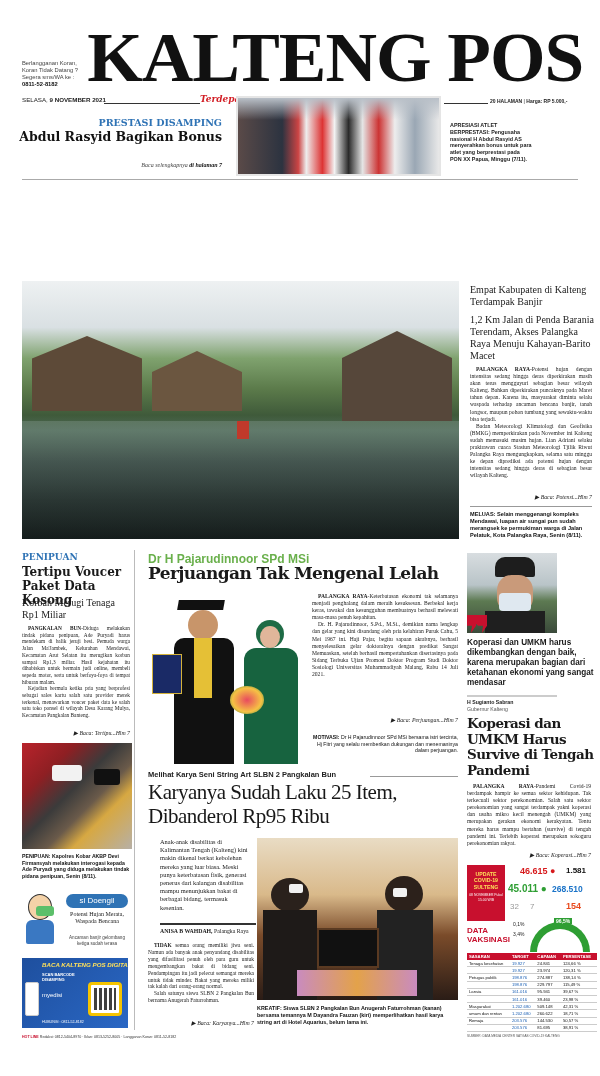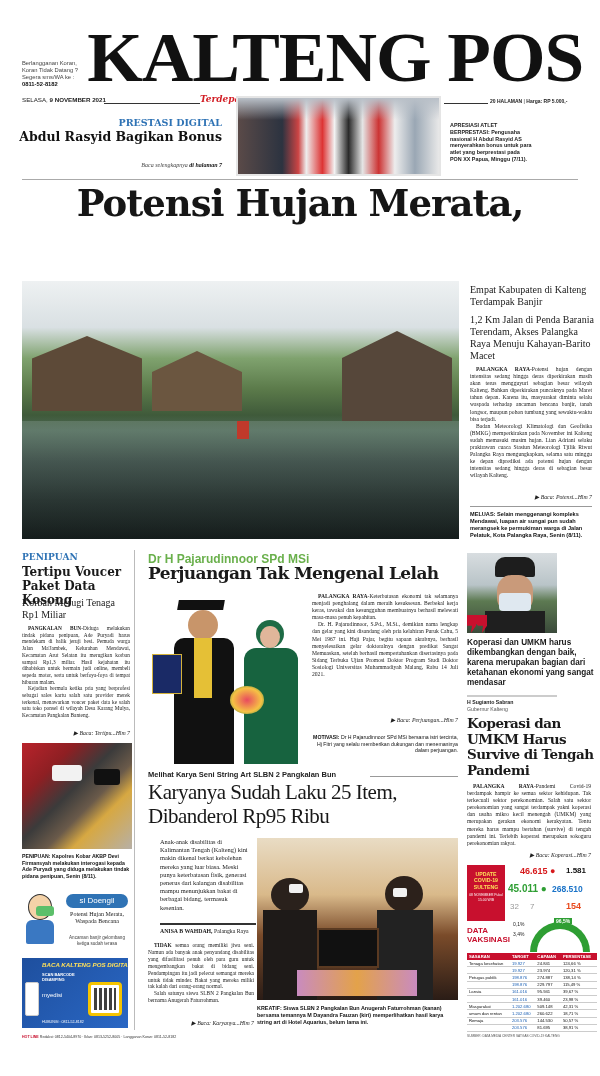--- a/index.html
+++ b/index.html
@@ -33,39 +33,38 @@
   <span>SELASA,</span>
   <b>9 NOVEMBER 2021</b>
 </div>
 <div class="rule" style="left:104px;top:103px;width:96px;background:#333"></div>
 <div class="abs" style="left:200px;top:94px;font-size:9px;font-style:italic;font-weight:bold;color:#d21f26;font-family:'DejaVu Serif',serif;width:38px;overflow:hidden;white-space:nowrap">Terdepan</div>
 <div class="rule" style="left:444px;top:103px;width:44px;background:#333"></div>
 <div class="abs sans" style="left:490px;top:98px;font-size:5px;color:#222;white-space:nowrap">
   <b>20 HALAMAN</b> | <b>Harga: RP 5.000,-</b>
 </div>
 
-<div class="abs" style="right:378px;top:117px;font-size:9.5px;font-weight:bold;color:#2f73b5;font-family:'DejaVu Serif',serif;white-space:nowrap">PRESTASI DIGITAL</div>
+<div class="abs" style="right:378px;top:117px;font-size:9.5px;font-weight:bold;color:#2f73b5;font-family:'DejaVu Serif',serif;white-space:nowrap">PRESTASI DISAMPING</div>
 <a class="abs" style="right:378px;top:129px;text-align:right;font-family:'DejaVu Serif',serif;font-weight:bold;font-size:12.5px;line-height:15px;color:#111;text-decoration:none;white-space:nowrap">
   <div>Abdul Rasyid Bagikan Bonus</div>
 </a>
 <div class="abs" style="right:378px;top:162px;font-size:6px;font-style:italic;color:#444;white-space:nowrap">
   <span>Baca selengkapnya</span>
   <b style="color:#111">di halaman 7</b>
 </div>
 <div class="photo" style="left:236px;top:96px;width:205px;height:80px;background:linear-gradient(90deg,#5a4a48 0%,#2c3340 22%,#c44 30%,#eee 34%,#d33 42%,#f2f2f2 48%,#2a2a2a 55%,#e5e5e5 62%,#c33 70%,#ededed 78%,#9aa7b4 88%,#e8e8e8 100%);border:2px solid #e5e5e5">
   <div style="position:absolute;left:0;top:0;right:0;height:22px;background:linear-gradient(180deg,#b9c0c8,rgba(0,0,0,0))"></div>
 </div>
 <div class="abs sans" style="left:450px;top:122px;width:82px;font-size:5.4px;line-height:6.8px;font-weight:bold;color:#222">
   <span>APRESIASI ATLET BERPRESTASI:</span>
   <span>Pengusaha nasional H Abdul Rasyid AS menyerahkan bonus untuk para atlet yang berprestasi pada PON XX Papua, Minggu (7/11).</span>
 </div>
 <div class="rule" style="left:22px;top:179px;width:556px;background:#aaa"></div>
 
 <div class="abs" style="left:0;top:182px;width:600px;text-align:center;font-family:'DejaVu Serif',serif;font-weight:bold;font-size:37px;line-height:42px;color:#161616;letter-spacing:-1px">
-  <div>Potensi Hujan Merata,</div>
 </div>
 
 <div class="photo" style="left:22px;top:281px;width:437px;height:258px;background:linear-gradient(180deg,#eef1f2 0%,#d9e0e3 18%,#7fa26e 30%,#5b7a4a 42%,#3f5a3a 52%,#4e6a58 58%,#32433e 70%,#1f2a28 85%,#151c1b 100%)">
   <div style="position:absolute;left:10px;top:55px;width:110px;height:75px;background:#5d4a38;clip-path:polygon(0 30%,50% 0,100% 30%,100% 100%,0 100%)"></div>
   <div style="position:absolute;left:130px;top:70px;width:90px;height:60px;background:#6b5640;clip-path:polygon(0 35%,50% 0,100% 35%,100% 100%,0 100%)"></div>
   <div style="position:absolute;left:320px;top:50px;width:110px;height:90px;background:#56473a;clip-path:polygon(0 30%,50% 0,100% 30%,100% 100%,0 100%)"></div>
   <div style="position:absolute;left:0;top:140px;width:437px;height:118px;background:linear-gradient(180deg,rgba(140,160,150,.35),rgba(20,30,28,.2))"></div>
   <div style="position:absolute;left:215px;top:140px;width:12px;height:18px;background:#c0392b"></div>
 </div>
 

